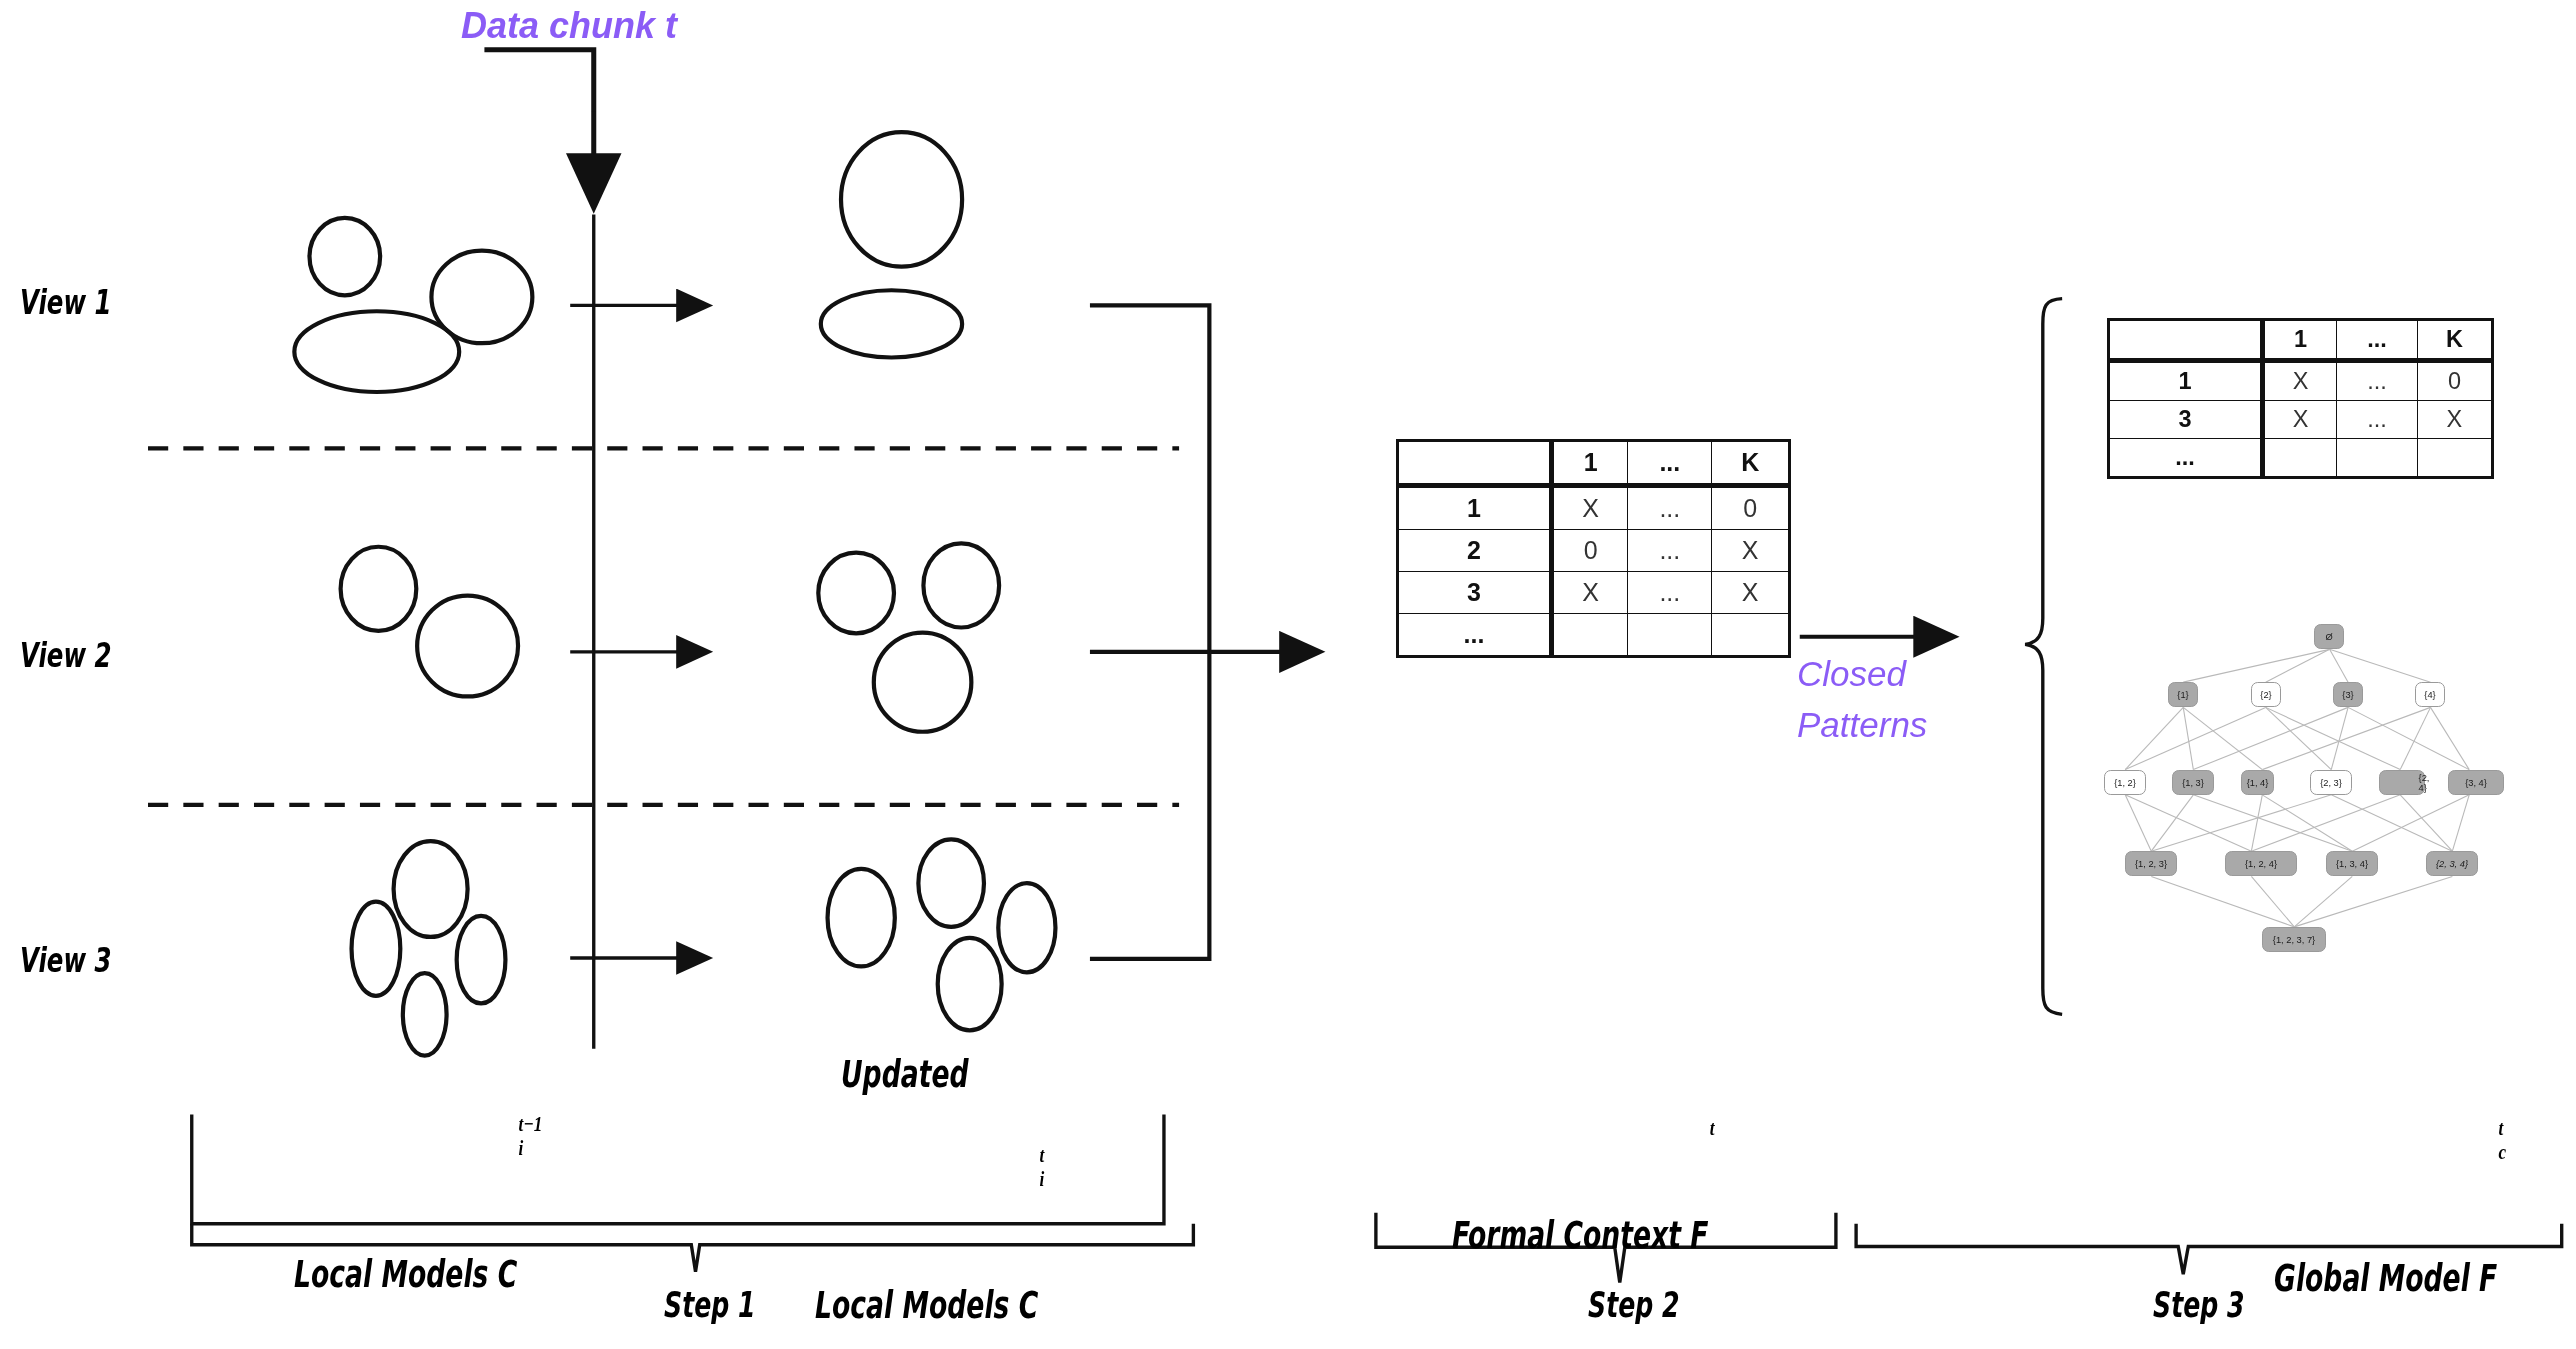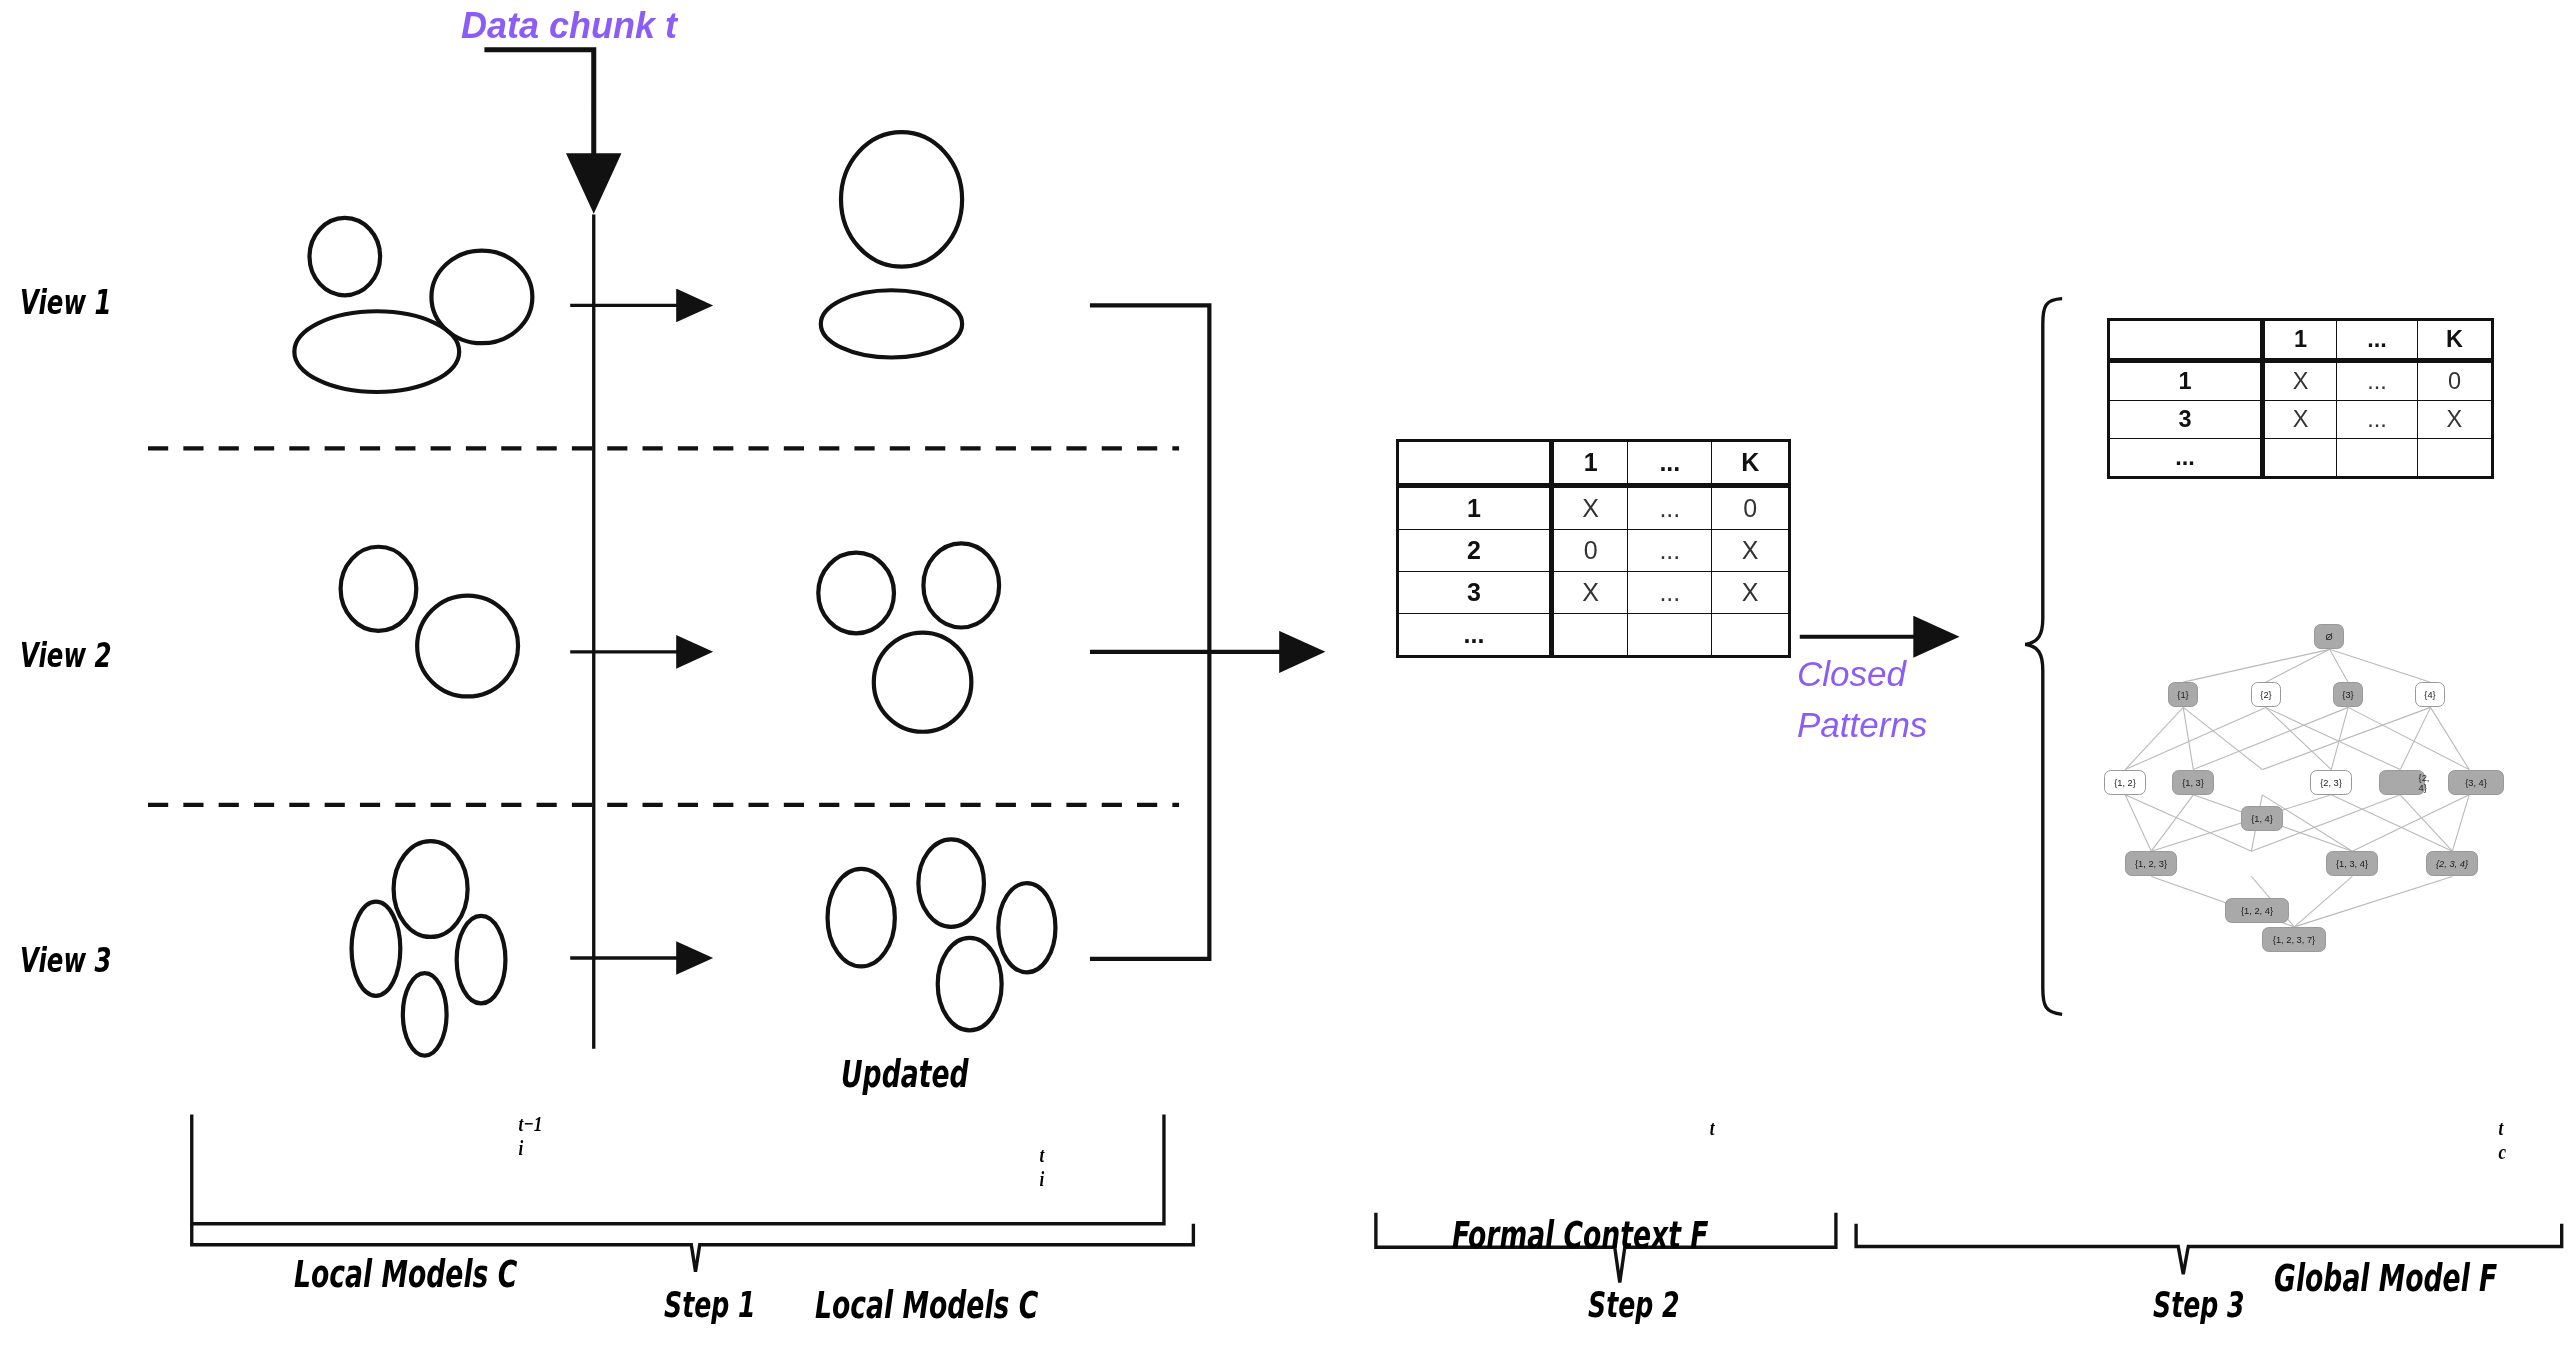--- a/index.html
+++ b/index.html
@@ -263,25 +263,25 @@
   </table>
 
   <div id="lattice-nodes" style="position:absolute;left:0;top:0;width:2576px;height:1350px;">
       <div class="node g" style="left: 2314px; top: 624px; width: 30px; height: 25px;">Ø</div>
       <div class="node g" style="left: 2168px; top: 682px; width: 30px; height: 25px;">{1}</div>
       <div class="node w" style="left: 2251px; top: 682px; width: 30px; height: 25px;">{2}</div>
       <div class="node g" style="left: 2333px; top: 682px; width: 30px; height: 25px;">{3}</div>
       <div class="node w" style="left: 2415px; top: 682px; width: 30px; height: 25px;">{4}</div>
       <div class="node w" style="left: 2104px; top: 770px; width: 42px; height: 25px;">{1, 2}</div>
       <div class="node g" style="left: 2172px; top: 770px; width: 42px; height: 25px;">{1, 3}</div>
-      <div class="node g" style="left: 2241px; top: 770px; width: 42px; height: 25px; margin-top: 36px;">{1, 4}</div>
+      <div class="node g" style="left: 2241px; top: 770px; width: 33px; height: 25px;">{1, 4}</div>
       <div class="node w" style="left: 2310px; top: 770px; width: 42px; height: 25px;">{2, 3}</div>
       <div class="node g" style="left: 2379px; top: 770px; width: 42px; height: 25px; padding-left: 44px;">{2, 4}</div>
       <div class="node g" style="left: 2448px; top: 770px; width: 56px; height: 25px;">{3, 4}</div>
       <div class="node g" style="left: 2125px; top: 851px; width: 52px; height: 25px;">{1, 2, 3}</div>
-      <div class="node g" style="left: 2225px; top: 898px; width: 64px; height: 25px;">{1, 2, 4}</div>
+      <div class="node g" style="left: 2225px; top: 851px; width: 72px; height: 25px;">{1, 2, 4}</div>
       <div class="node g" style="left: 2326px; top: 851px; width: 52px; height: 25px;">{1, 3, 4}</div>
       <div class="node g" style="left: 2426px; top: 851px; width: 52px; height: 25px; font-style: italic;">{2, 3, 4}</div>
       <div class="node g" style="left: 2262px; top: 927px; width: 64px; height: 25px;">{1, 2, 3, 7}</div>
     </div>
 
 </div>
 
 
 </body></html>

